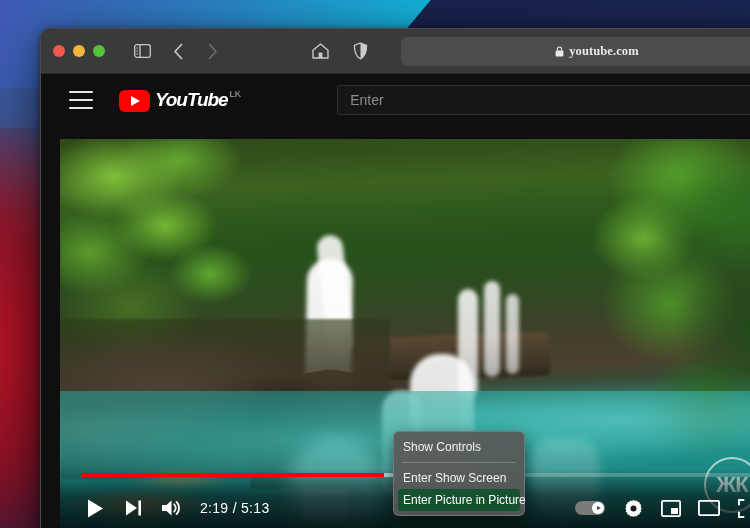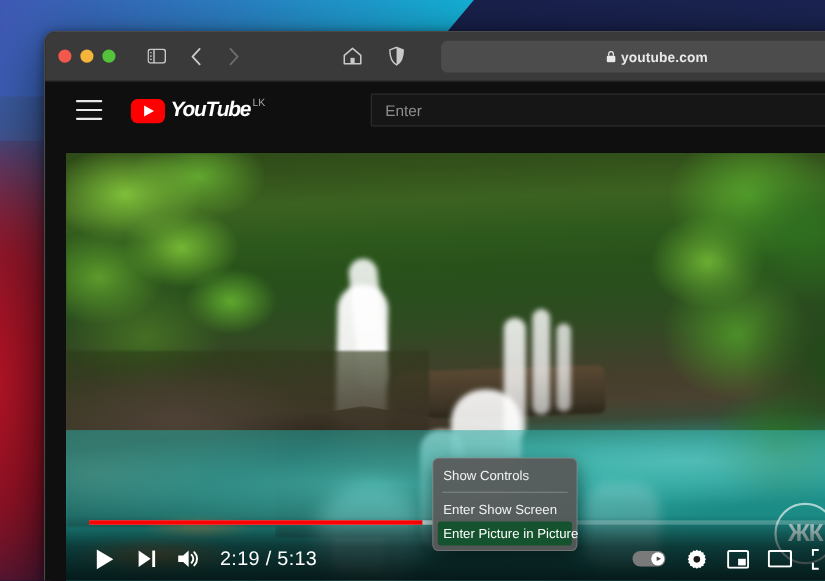--- a/index.html
+++ b/index.html
@@ -60,20 +60,21 @@
   .right-group{ display:flex; align-items:center; gap:10px; margin-left:78px; }
 
   #urlbar{
     position:absolute; left:360px; top:8px; width:392px; height:29px;
     background:#4c4c4c; border-radius:6px;
     display:flex; align-items:center; justify-content:center; gap:5px;
   }
   #urlbar .urltext{
     color:#e9e9e9; font-size:12.5px; font-weight:bold;
     letter-spacing:.1px;
+    font-family:Liberation Serif, serif;
   }
 
   
   #yt-header{
     height:52px; background:#0f0f0f;
     display:flex; align-items:center; padding:0 16px;
   }
   #burger{ width:24px; height:18px; display:flex; flex-direction:column; justify-content:space-between; margin-left:12px; cursor:pointer; }
   #burger span{ display:block; height:2px; background:#e9e9e9; border-radius:1px; }
   #yt-logo{ display:flex; align-items:flex-start; margin-left:26px; cursor:pointer; }
@@ -216,40 +217,40 @@
   #prog-buf{ position:absolute; left:0; top:0; height:100%; width:58%; background:rgba(255,255,255,.5); }
   #prog-played{ position:absolute; left:0; top:0; height:100%; width:44.5%; background:#ff0000; }
   #ctrl-row{
     position:absolute; left:0; right:0; bottom:0; height:46px;
     display:flex; align-items:center; padding:0 16px;
   }
   .cbtn{
     width:38px; height:38px; display:flex; align-items:center; justify-content:center;
     cursor:pointer;
   }
-  #time-display{ color:#fff; font-size:18px; margin-left:10px; letter-spacing:.3px; }
+  #time-display{ color:#fff; font-size:14px; margin-left:10px; letter-spacing:.3px; }
   .spacer{ flex:1; }
   #autoplay{
     width:30px; height:14px; border-radius:7px; background:#7a7a7a;
     position:relative; margin:0 9px; cursor:pointer;
   }
   #autoplay .knob{
     position:absolute; right:1px; top:1px; width:12px; height:12px;
     border-radius:50%; background:#fff;
     display:flex; align-items:center; justify-content:center;
   }
   #autoplay .knob .t{
     width:0;height:0;border-left:4px solid #444;
     border-top:2.5px solid transparent;border-bottom:2.5px solid transparent;
     margin-left:1px;
   }
 
   
   #ctx-menu{
-    position:absolute; left:333px; top:277px; width:132px;
+    position:absolute; left:333px; top:292px; width:132px;
     background:rgba(88,88,88,.93);
     border:1px solid rgba(140,140,140,.55);
     border-radius:6px; padding:4px 0;
     box-shadow:0 6px 18px rgba(0,0,0,.5);
     backdrop-filter:blur(12px);
     z-index:50;
   }
   .ctx-item{
     font-size:12px; color:#f2f2f2; padding:4px 9px;
     white-space:nowrap; cursor:default; font-weight:500;

